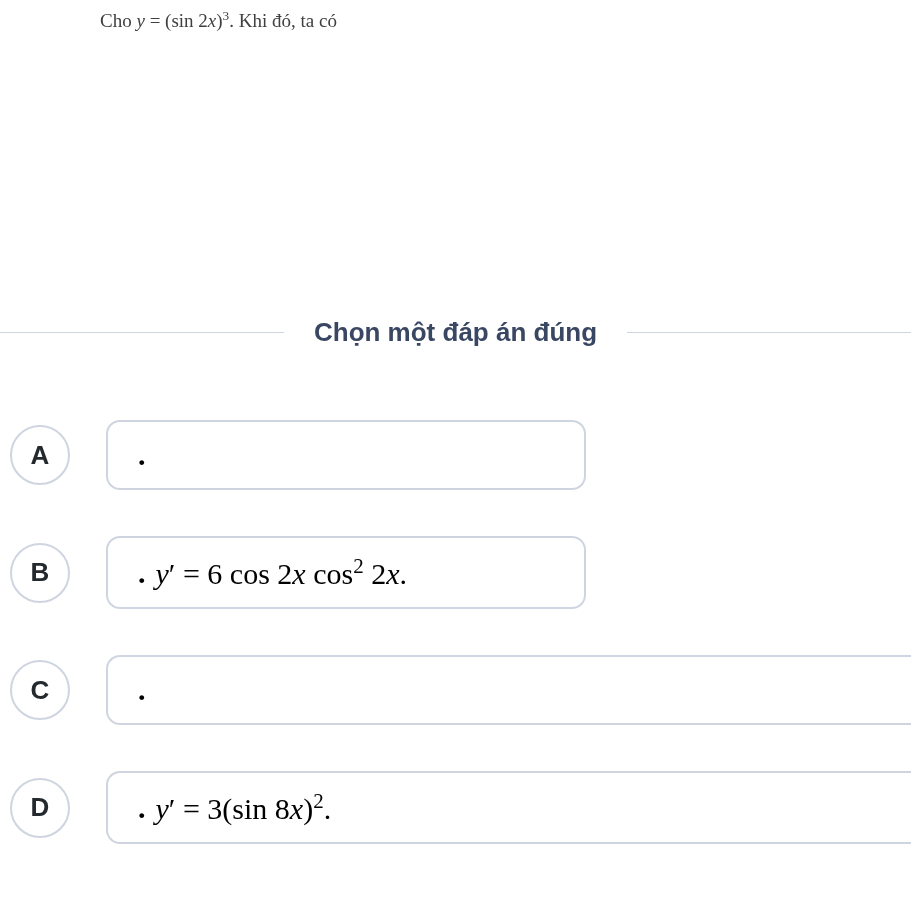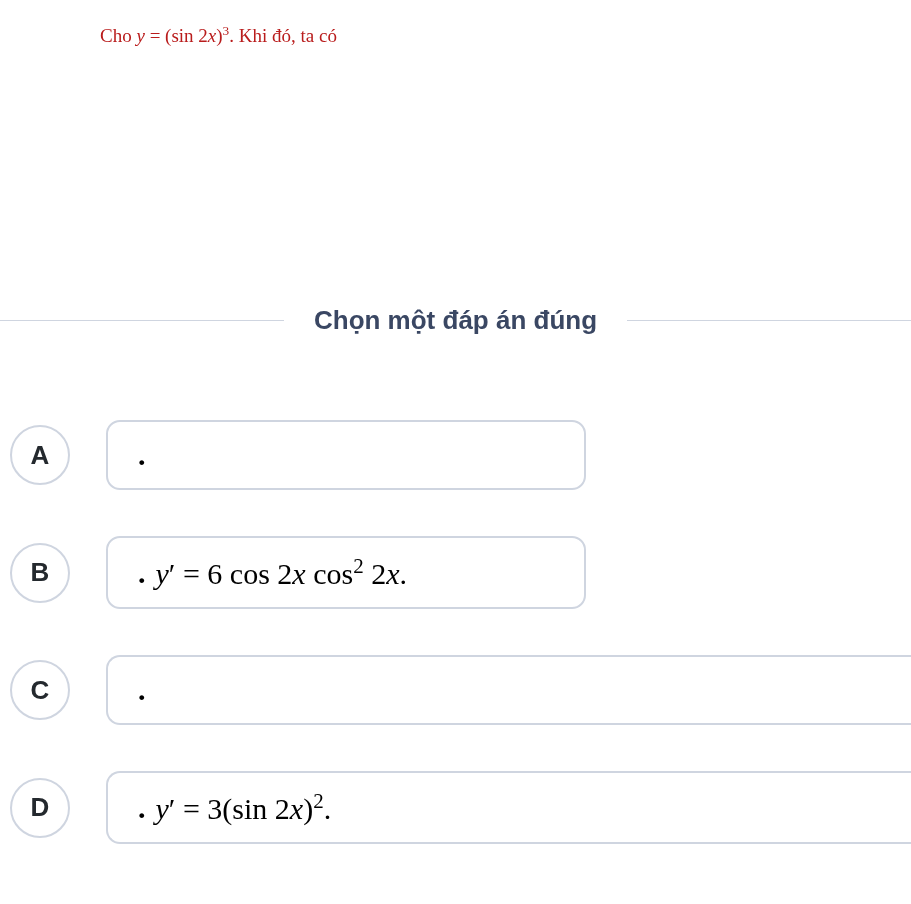--- a/index.html
+++ b/index.html
@@ -9,28 +9,27 @@
       width: 911px;
       height: 904px;
       position: relative;
       overflow: hidden;
     }
     .question-text {
       position: absolute;
       top: 8px;
       left: 100px;
       font-size: 19px;
-      color: #b91c1c;
+      color: #404040;
       font-family: 'Times New Roman', serif;
-      margin-top: 15px;
     }
     .sup { font-size: 0.7em; vertical-align: super; }
     .instruction-row {
       position: absolute;
-      top: 300px;
+      top: 312px;
       left: 0;
       right: 0;
       display: flex;
       align-items: center;
       height: 40px;
     }
     .instruction-row .line {
       flex: 1;
       height: 1px;
       background: #cfd5e0;
@@ -121,18 +120,18 @@
     <div class="option-content">
       <span class="dot">.</span>
     </div>
   </div>
 
   <div class="option-row long">
     <div class="option-letter">D</div>
     <div class="option-content">
       <span class="dot">.</span>
       <span>
-        <span class="math-i">y</span><span>′</span><span> = 3(sin 2</span><span class="math-i">x</span><span>)</span><span class="sup">2</span><span>.</span>
+        <span class="math-i">y</span><span>′</span><span> = 3(sin 8</span><span class="math-i">x</span><span>)</span><span class="sup">2</span><span>.</span>
       </span>
     </div>
   </div>
 
 </div>
 
 </body></html>

